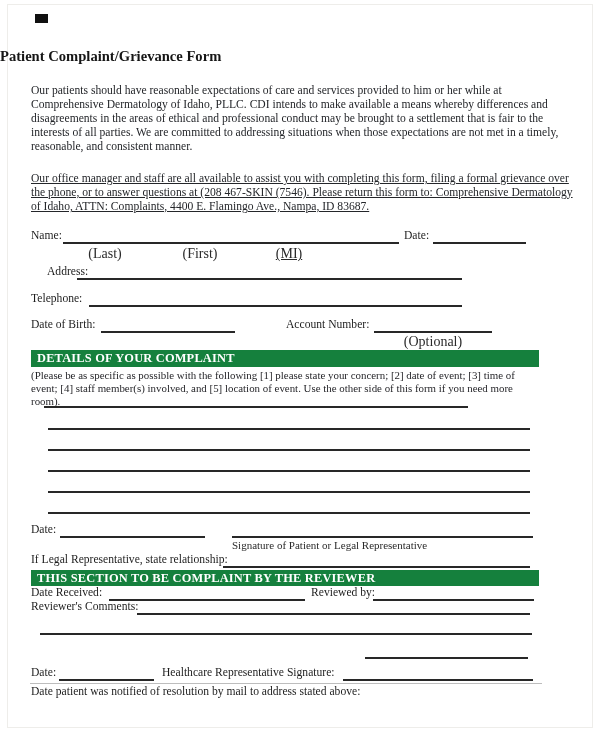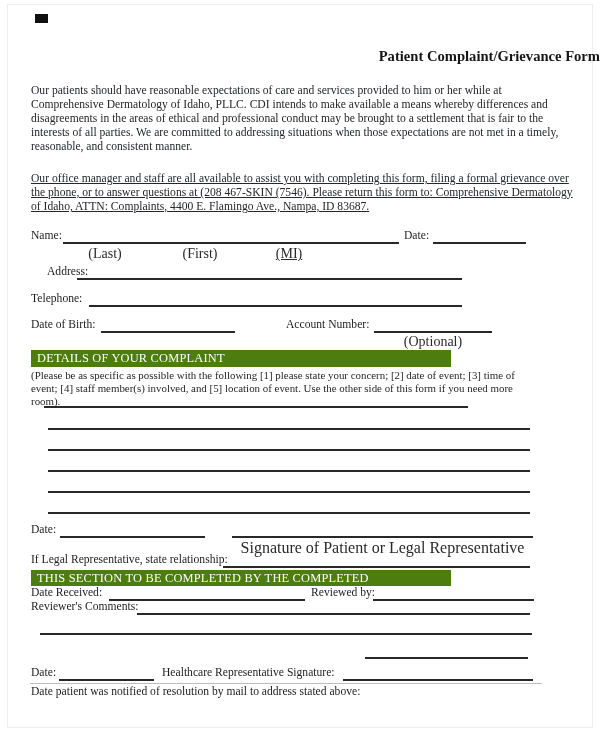--- a/index.html
+++ b/index.html
@@ -7,45 +7,45 @@
     position:relative; width:600px; height:730px; background:#ffffff;
     font-family:"Liberation Serif", serif; color:#1f1f1f; overflow:hidden;
   }
   .page-edge {
     position:absolute; left:7px; top:4px; width:584px; height:722px;
     border:1px solid #eeedea; pointer-events:none;
   }
   .scan-mark { position:absolute; left:35px; top:14px; width:13px; height:9px; background:#101010; }
   .title {
     position:absolute; left:0; top:48px; width:100%; margin:0;
-    text-align:right; font-size:14.6px; font-weight:bold; color:#161616;
+    text-align:left; font-size:14.6px; font-weight:bold; color:#161616;
   }
   .para {
     position:absolute; left:31px; width:543px; margin:0;
     font-size:11.6px; line-height:14px; text-align:left; color:#24262a;
   }
   .p1 { top:84px; }
   .p2 { top:172px;text-decoration:underline; }
   .lbl { position:absolute; font-size:11.6px; white-space:nowrap; color:#1d1d1d; }
   .sub { position:absolute; font-size:14px; text-align:center; color:#2a2a2a; }
   .rule { position:absolute; height:0; border-top:2px solid #282828; }
   .rule-thin { position:absolute; height:0; border-top:1px solid #bdbdbd; }
   .bar {
-    position:absolute; left:31px; width:420px; background:#4d7c0f; color:#ffffff;
-    font-weight:normal; font-size:12.4px; padding-left:6px; box-sizing:border-box;
+    position:absolute; left:31px; width:508px; background:#15803d; color:#ffffff;
+    font-weight:bold; font-size:12.4px; padding-left:6px; box-sizing:border-box;
     letter-spacing:0.2px; white-space:nowrap;
   }
   .bar1 { top:350px; height:17px; line-height:17px; }
   .bar2 { top:570px; height:16px; line-height:16px; }
   .instr {
     position:absolute; left:31px; top:369px; width:510px; margin:0;
     font-size:10.9px; line-height:13px; color:#26262a;
   }
   .caption {
-    position:absolute; font-size:16px; text-align:center; color:#2a2a2a; white-space:nowrap;
+    position:absolute; font-size:11px; color:#2a2a2a; white-space:nowrap;
   }
 </style>
 </head>
 <body>
 
 <div class="page">
   <div class="page-edge"></div>
   <div class="scan-mark"></div>
 
   <h1 class="title">Patient Complaint/Grievance Form</h1>
@@ -85,21 +85,21 @@
   <div class="rule" style="top:512px; left:48px; width:482px;"></div>
 
   <span class="lbl" style="left:31px; top:523px;">Date:</span>
   <div class="rule" style="top:536px; left:60px; width:145px;"></div>
   <div class="rule" style="top:536px; left:232px; width:301px;"></div>
   <span class="caption" style="left:232px; top:539px; width:301px;">Signature of Patient or Legal Representative</span>
 
   <span class="lbl" style="left:31px; top:553px;">If Legal Representative, state relationship:</span>
   <div class="rule" style="top:566px; left:223px; width:307px;"></div>
 
-  <div class="bar bar2">THIS SECTION TO BE COMPLETED BY THE COMPLETED</div>
+  <div class="bar bar2">THIS SECTION TO BE COMPLAINT BY THE REVIEWER</div>
 
   <span class="lbl" style="left:31px; top:586px;">Date Received:</span>
   <div class="rule" style="top:599px; left:109px; width:196px;"></div>
   <span class="lbl" style="left:311px; top:586px;">Reviewed by:</span>
   <div class="rule" style="top:599px; left:373px; width:161px;"></div>
 
   <span class="lbl" style="left:31px; top:600px;">Reviewer's Comments:</span>
   <div class="rule" style="top:613px; left:137px; width:393px;"></div>
   <div class="rule" style="top:633px; left:40px; width:492px;"></div>
 

